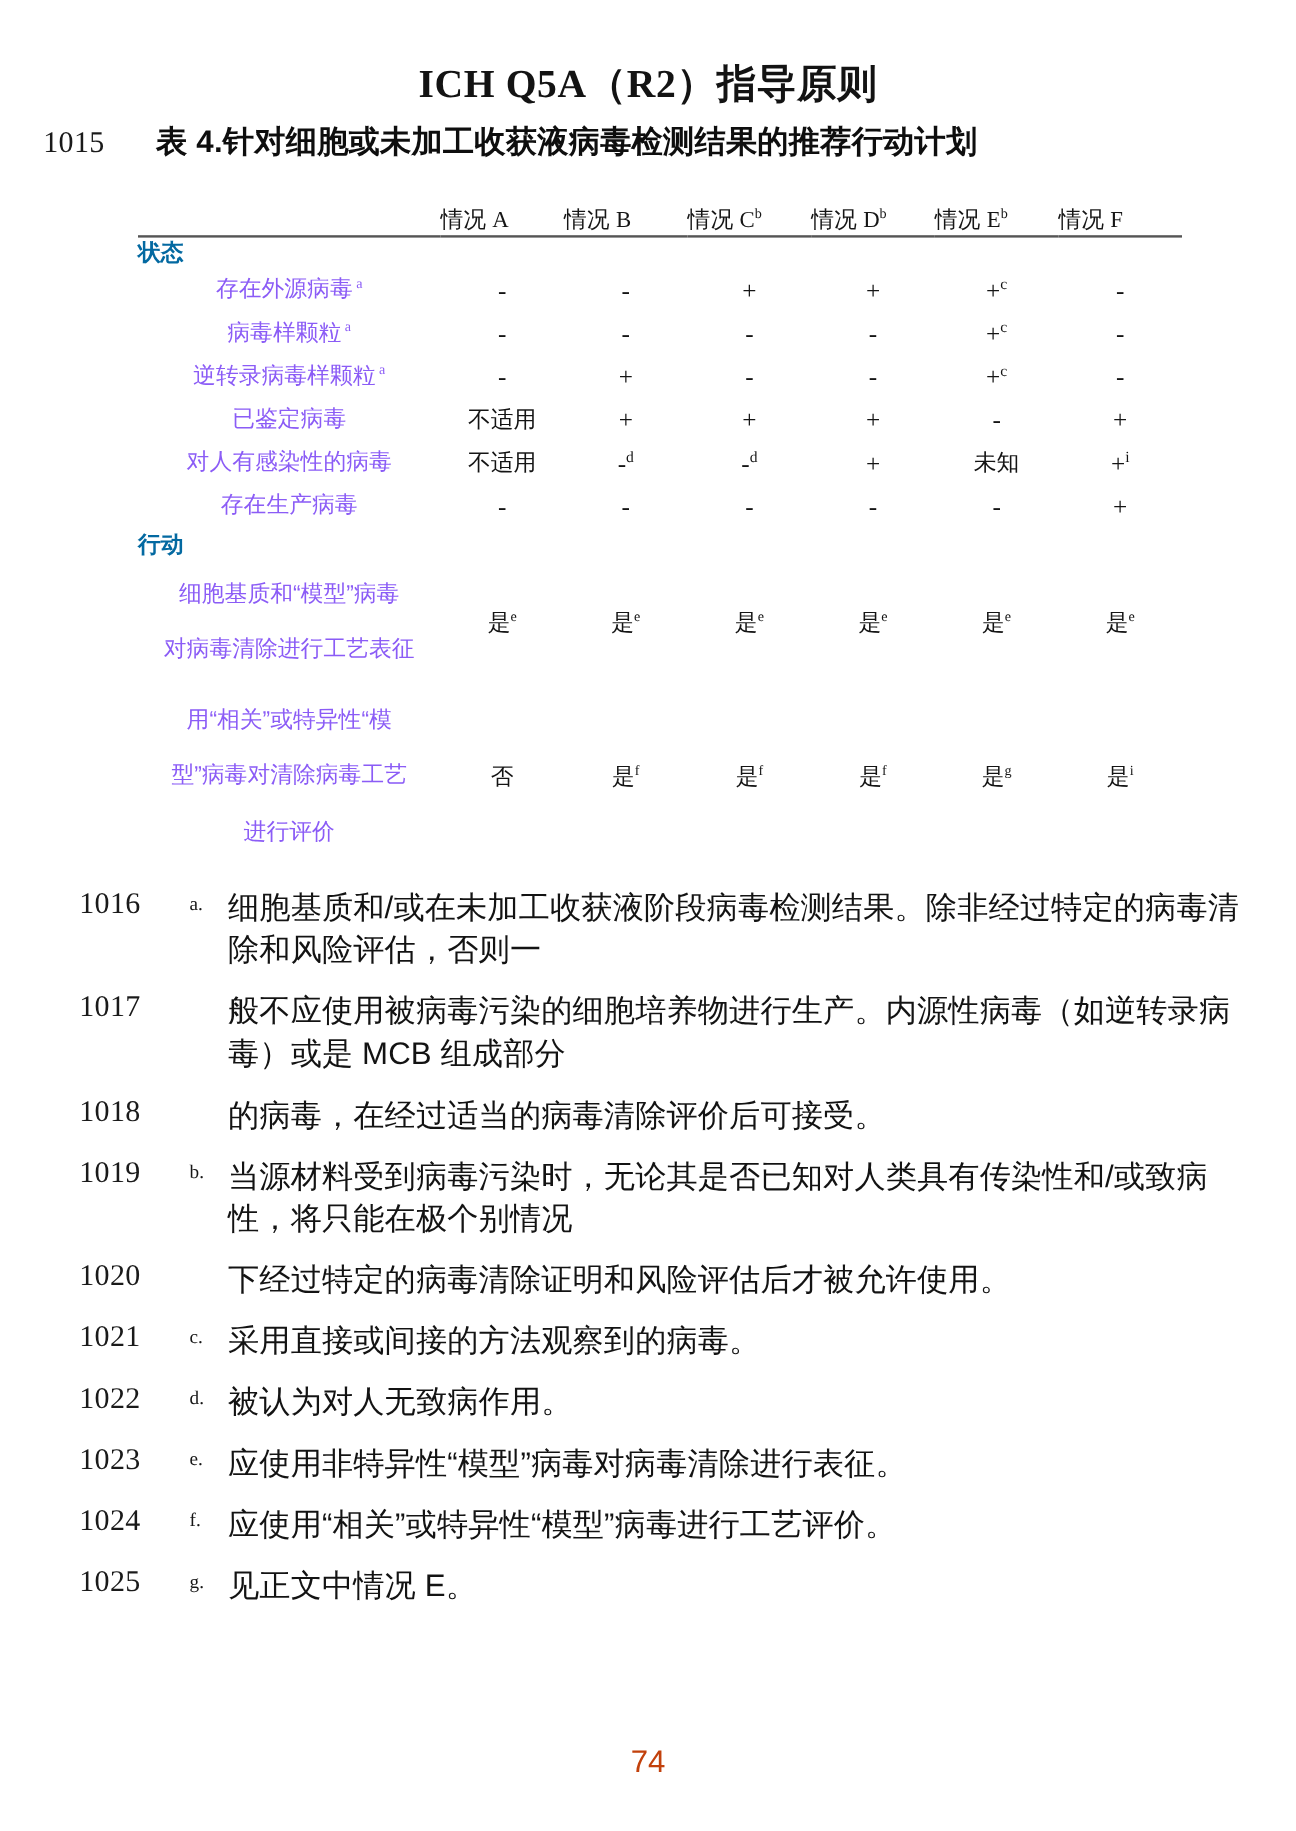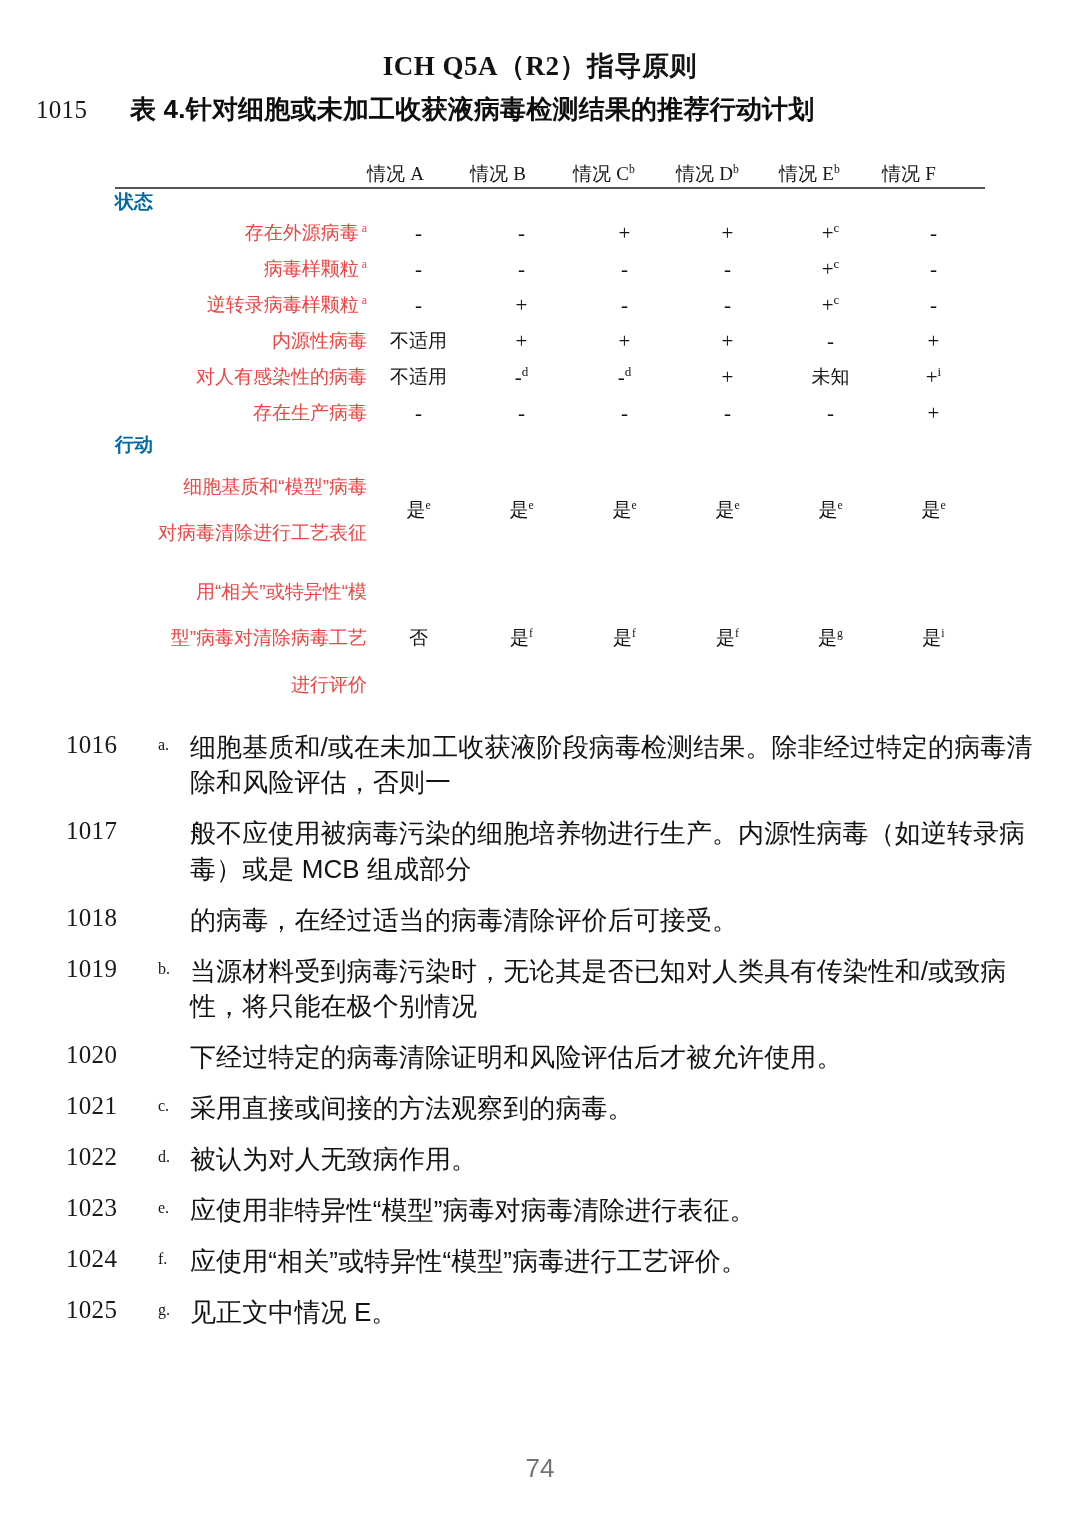--- a/index.html
+++ b/index.html
@@ -20,21 +20,21 @@
     position: relative;
     width: 1080px;
     height: 1526px;
     box-sizing: border-box;
   }
 
   
   .doc-header {
     text-align: center;
     font-family: "Liberation Serif", serif;
-    font-size: 27px;
+    font-size: 33px;
     font-weight: 600;
     letter-spacing: 0.5px;
     padding-top: 48px;
     color: #131313;
   }
 
   
   .title-row {
     display: flex;
     align-items: baseline;
@@ -110,22 +110,22 @@
     font-size: 19px;
     font-weight: bold;
     color: #0369a1;
     padding-top: 16px;
     padding-bottom: 10px;
     text-align: left;
   }
 
   .row-label {
     font-size: 19px;
-    color: #ef4444;
-    text-align: right;
+    color: #8b5cf6;
+    text-align: center;
     padding: 13px 0 13px 0;
     line-height: 1.9;
   }
   .row-label.multiline {
     padding: 6px 0 6px 0;
     line-height: 2.45;
   }
   .row-val {
     font-size: 19px;
     text-align: center;
@@ -178,21 +178,21 @@
 
   
   .page-number {
     position: absolute;
     left: 0;
     right: 0;
     bottom: 42px;
     text-align: center;
     font-family: "Liberation Sans", sans-serif;
     font-size: 26px;
-    color: #737373;
+    color: #c2410c;
   }
 </style>
 </head>
 <body>
 
 <div class="page">
 
   <div class="doc-header">ICH Q5A（R2）指导原则</div>
 
   <div class="title-row">
@@ -260,21 +260,21 @@
             </td>
             <td class="row-val sym"><span>-</span></td>
             <td class="row-val sym"><span>+</span></td>
             <td class="row-val sym"><span>-</span></td>
             <td class="row-val sym"><span>-</span></td>
             <td class="row-val sym"><span>+</span><sup>c</sup></td>
             <td class="row-val sym"><span>-</span></td>
           </tr>
           <tr>
             <td class="row-label">
-              <div>内源性病毒</div>
+              <div>已鉴定病毒</div>
             </td>
             <td class="row-val"><span>不适用</span></td>
             <td class="row-val sym"><span>+</span></td>
             <td class="row-val sym"><span>+</span></td>
             <td class="row-val sym"><span>+</span></td>
             <td class="row-val sym"><span>-</span></td>
             <td class="row-val sym"><span>+</span></td>
           </tr>
           <tr>
             <td class="row-label">

